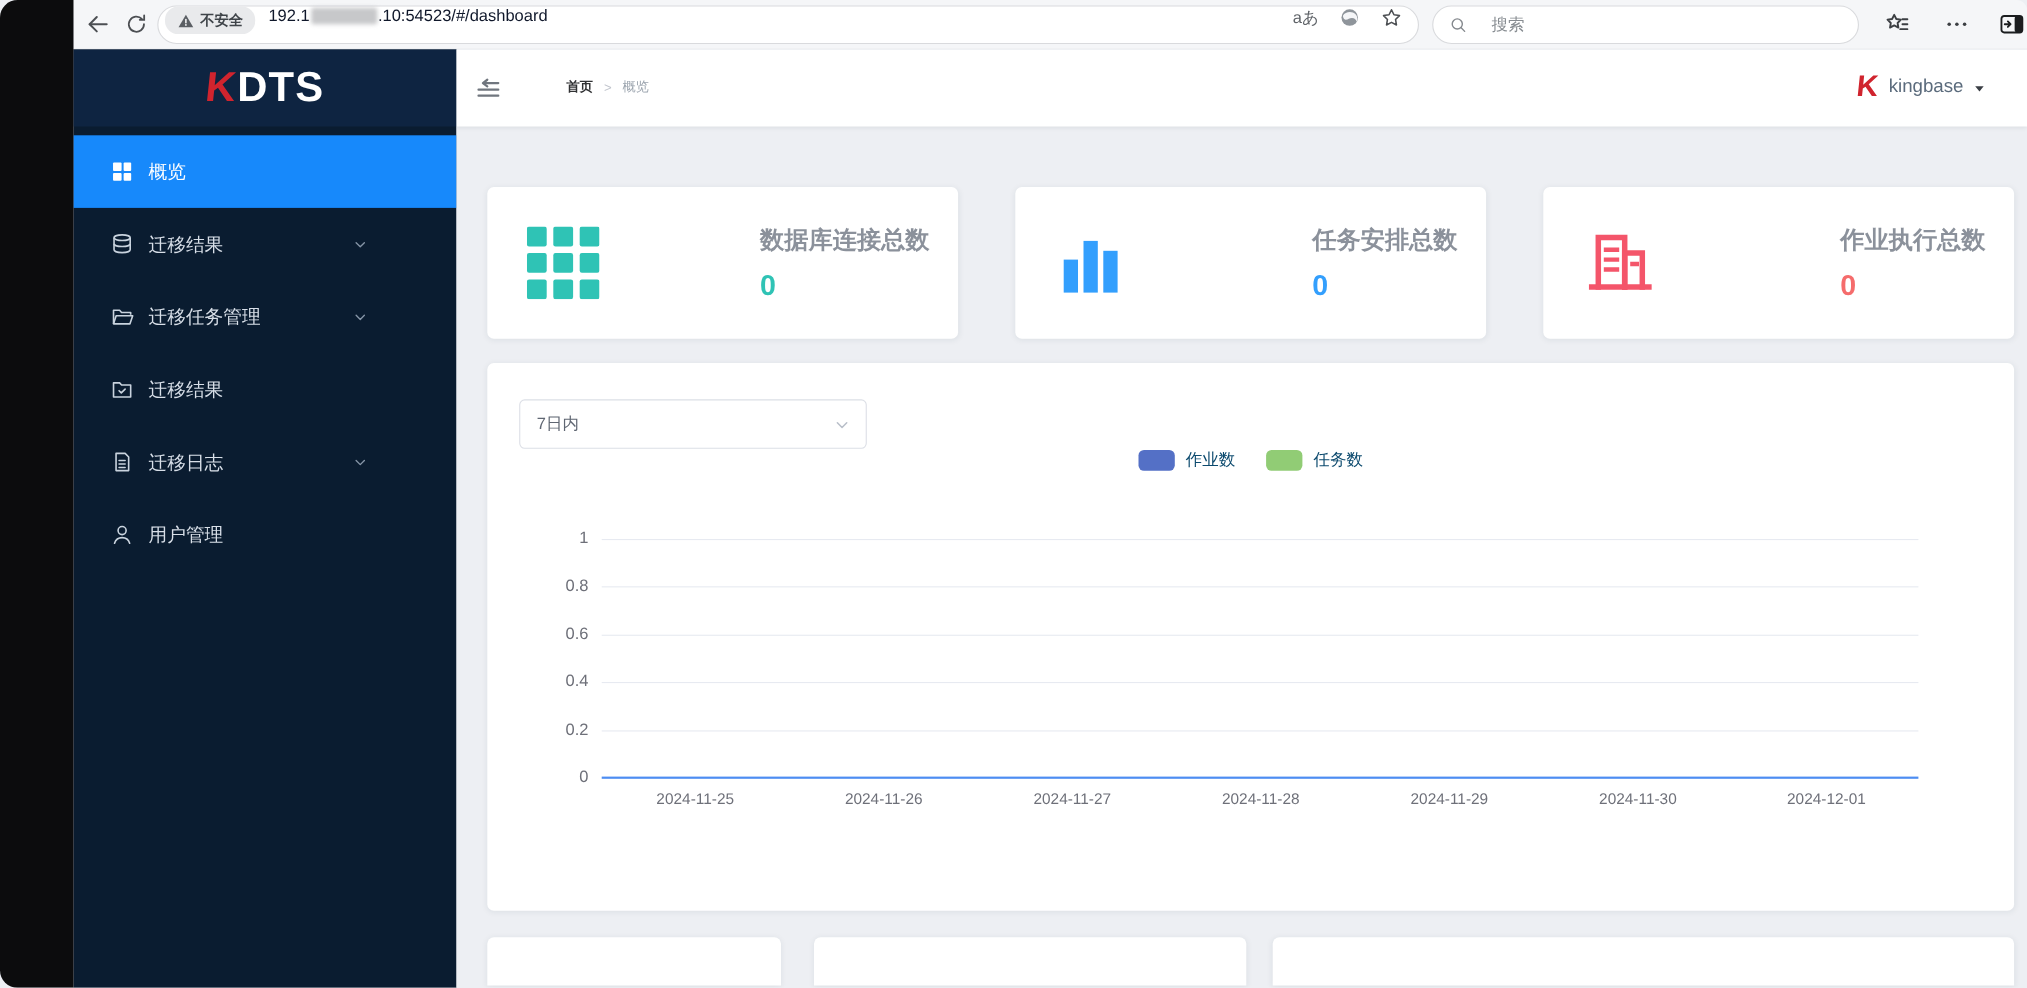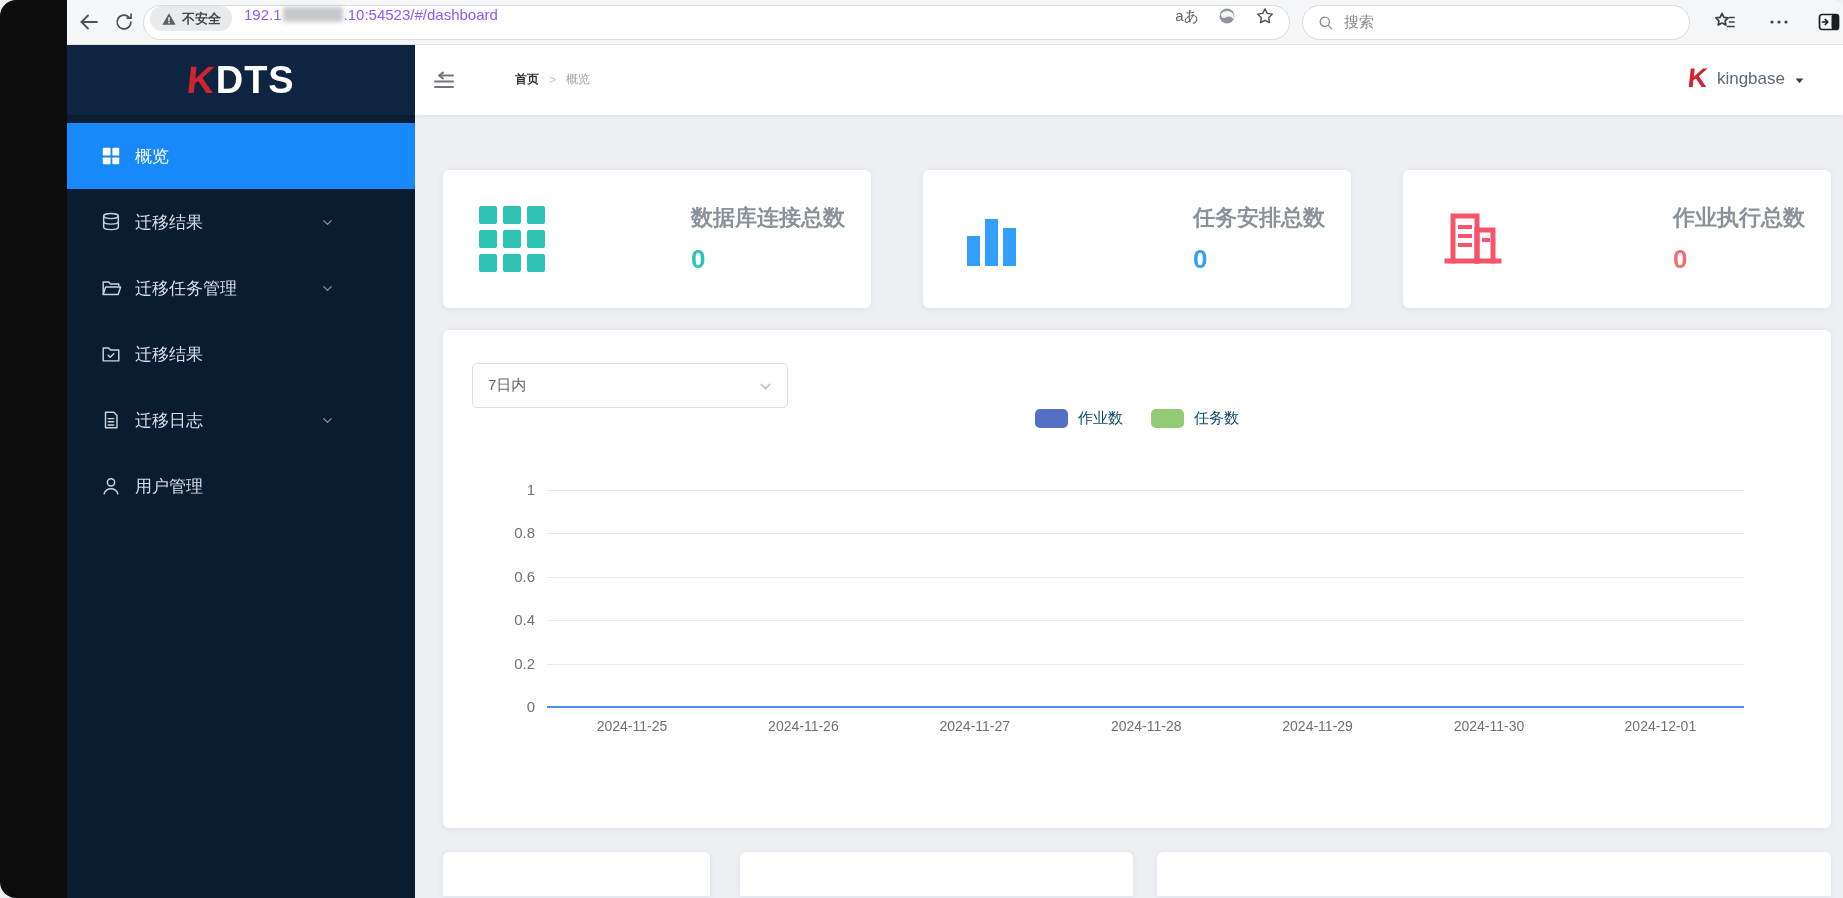--- a/index.html
+++ b/index.html
@@ -11,26 +11,26 @@
   .black-strip { position:absolute; left:0; top:0; width:67px; height:898px; background:#0c0c0d; border-radius:16px 0 0 16px; }
 
   
   .browser-bar { position:absolute; left:67px; top:0; width:1776px; height:45px; background:#f5f6f8; border-top-right-radius:10px; border-bottom:1px solid #e4e5e9; }
   .b-icon { position:absolute; top:10px; width:24px; height:24px; cursor:pointer; }
   .back { left:10px; }
   .refresh { left:46px; width:22px; height:22px; top:11px; }
   .url-pill { position:absolute; left:76px; top:5px; width:1147px; height:35px; background:#fff; border:1px solid #d9dadd; border-radius:18px; display:flex; align-items:flex-start; padding:0 14px 0 6px; }
   .sec-badge { display:flex; align-items:center; gap:5px; background:#e9eaec; border-radius:12px; height:25px; padding:0 11px; color:#3f4449; font-size:13px; font-weight:bold; }
   .sec-badge .w-icon { width:16px; height:16px; }
-  .url-text { margin-left:12px; font-size:15px; color:#8b5cf6; display:flex; align-items:center; }
+  .url-text { margin-left:12px; font-size:15px; color:#0f172a; display:flex; align-items:center; }
   .url-blur { display:inline-block; width:60px; height:15px; background:#c7c8ca; border-radius:2px; margin:0 1px; filter:blur(2px); }
   .url-right { margin-left:auto; display:flex; align-items:center; gap:18px; }
   .translate { font-size:15px; color:#5f6368; cursor:pointer; }
   .sm-icon { width:20px; height:20px; cursor:pointer; }
-  .search-pill { position:absolute; left:1235px; top:5px; width:388px; height:35px; background:#fff; border:1px solid #d9dadd; border-radius:18px; display:flex; align-items:center; padding:0 14px; gap:10px; }
+  .search-pill { position:absolute; left:1235px; top:5px; width:388px; height:35px; background:#fff; border:1px solid #d9dadd; border-radius:18px; display:flex; align-items:center; padding:0 14px; gap:22px; }
   .search-pill .mag { width:17px; height:17px; }
   .search-ph { font-size:15px; color:#878c91; }
   .favlist { left:1646px; }
   .more { left:1700px; }
   .sbtoggle { left:1750px; }
 
   
   .sidebar { position:absolute; left:67px; top:45px; width:348px; height:853px; background:#0a1c30; }
   .logo-bar { height:70px; background:#0e2441; display:flex; align-items:center; justify-content:center; font-size:38px; font-weight:800; letter-spacing:1px; }
   .logo-k { color:#d0242e; transform:skewX(-6deg); display:inline-block; }

